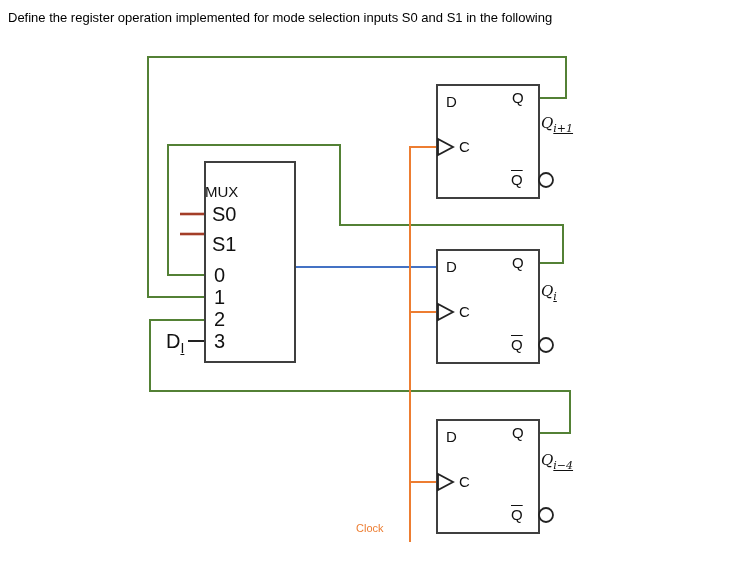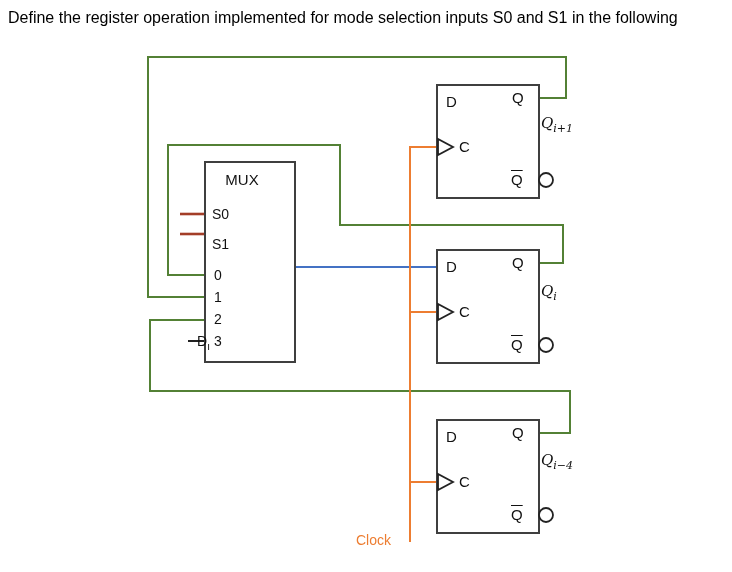--- a/index.html
+++ b/index.html
@@ -2,29 +2,29 @@
 <html style="--wire-green: #538135; --wire-blue: #4472C4; --wire-orange: #ED7D31; --select-red: #A33E28; --box-border: #3F3F3F;"><head>
 <meta charset="utf-8">
 <style>
   html,body{margin:0;padding:0;background:#ffffff;}
   .canvas{
     position:relative;width:732px;height:572px;background:#ffffff;
     font-family:"Liberation Sans","DejaVu Sans",sans-serif;color:#111;
     overflow:hidden;
   }
   .layer{position:absolute;left:0;top:0;}
-  .title{position:absolute;left:8px;top:7px;font-size:16px;line-height:21px;color:#000;white-space:nowrap;}
-  .lbl{position:absolute;font-size:14px;line-height:16px;white-space:nowrap;color:#111;}
+  .title{position:absolute;left:8px;top:7px;font-size:13px;line-height:21px;color:#000;white-space:nowrap;}
+  .lbl{position:absolute;font-size:20px;line-height:16px;white-space:nowrap;color:#111;}
   .ff-lbl{font-size:15px;}
-  .mux-title{font-size:15px;text-align:center;width:74px;}
+  .mux-title{font-size:15px;width:74px;margin-top:12px;}
   .serif{font-family:"DejaVu Serif","Liberation Serif",serif;font-style:italic;font-size:15px;}
   .serif sub{font-size:11px;font-style:italic;}
-  sub{font-size:70%;line-height:0;}
+  sub{font-size:70%;line-height:0;text-decoration:underline;}
   .qbar-text{text-decoration:overline;}
-  .clock-lbl{color:var(--wire-orange);font-size:14px;margin-top:12px;}
+  .clock-lbl{color:var(--wire-orange);font-size:11px;}
   
   .w{fill:none;stroke-width:2px;}
   .g{stroke:var(--wire-green);}
   .b{stroke:var(--wire-blue);}
   .o{stroke:var(--wire-orange);}
   .r{stroke:var(--select-red);stroke-width:2.6px;}
   .k{stroke:#222;}
   .box{fill:#ffffff;stroke:var(--box-border);stroke-width:2px;}
   .tri{fill:#ffffff;stroke:#222;stroke-width:1.8px;}
   .bubble{fill:#ffffff;stroke:#222;stroke-width:1.8px;}
@@ -69,21 +69,21 @@
     <circle class="bubble" cx="546" cy="515" r="7"></circle>
   </svg>
 
   <div class="lbl mux-title" style="left:205px;top:172px;">MUX</div>
   <div class="lbl" style="left:212px;top:206px;">S0</div>
   <div class="lbl" style="left:212px;top:236px;">S1</div>
   <div class="lbl" style="left:214px;top:267px;">0</div>
   <div class="lbl" style="left:214px;top:289px;">1</div>
   <div class="lbl" style="left:214px;top:311px;">2</div>
   <div class="lbl" style="left:214px;top:333px;">3</div>
-  <div class="lbl" style="left:166px;top:333px;margin-left:31px;"><span>D</span><sub>I</sub></div>
+  <div class="lbl" style="left:166px;top:333px;"><span>D</span><sub>I</sub></div>
 
   <div class="lbl ff-lbl" style="left:446px;top:94px;">D</div>
   <div class="lbl ff-lbl" style="left:512px;top:90px;">Q</div>
   <div class="lbl ff-lbl" style="left:459px;top:139px;">C</div>
   <div class="lbl ff-lbl qbar-text" style="left:511px;top:172px;">Q</div>
   <div class="lbl serif" style="left:541px;top:115px;"><span>Q</span><sub>i+1</sub></div>
 
   <div class="lbl ff-lbl" style="left:446px;top:259px;">D</div>
   <div class="lbl ff-lbl" style="left:512px;top:255px;">Q</div>
   <div class="lbl ff-lbl" style="left:459px;top:304px;">C</div>

